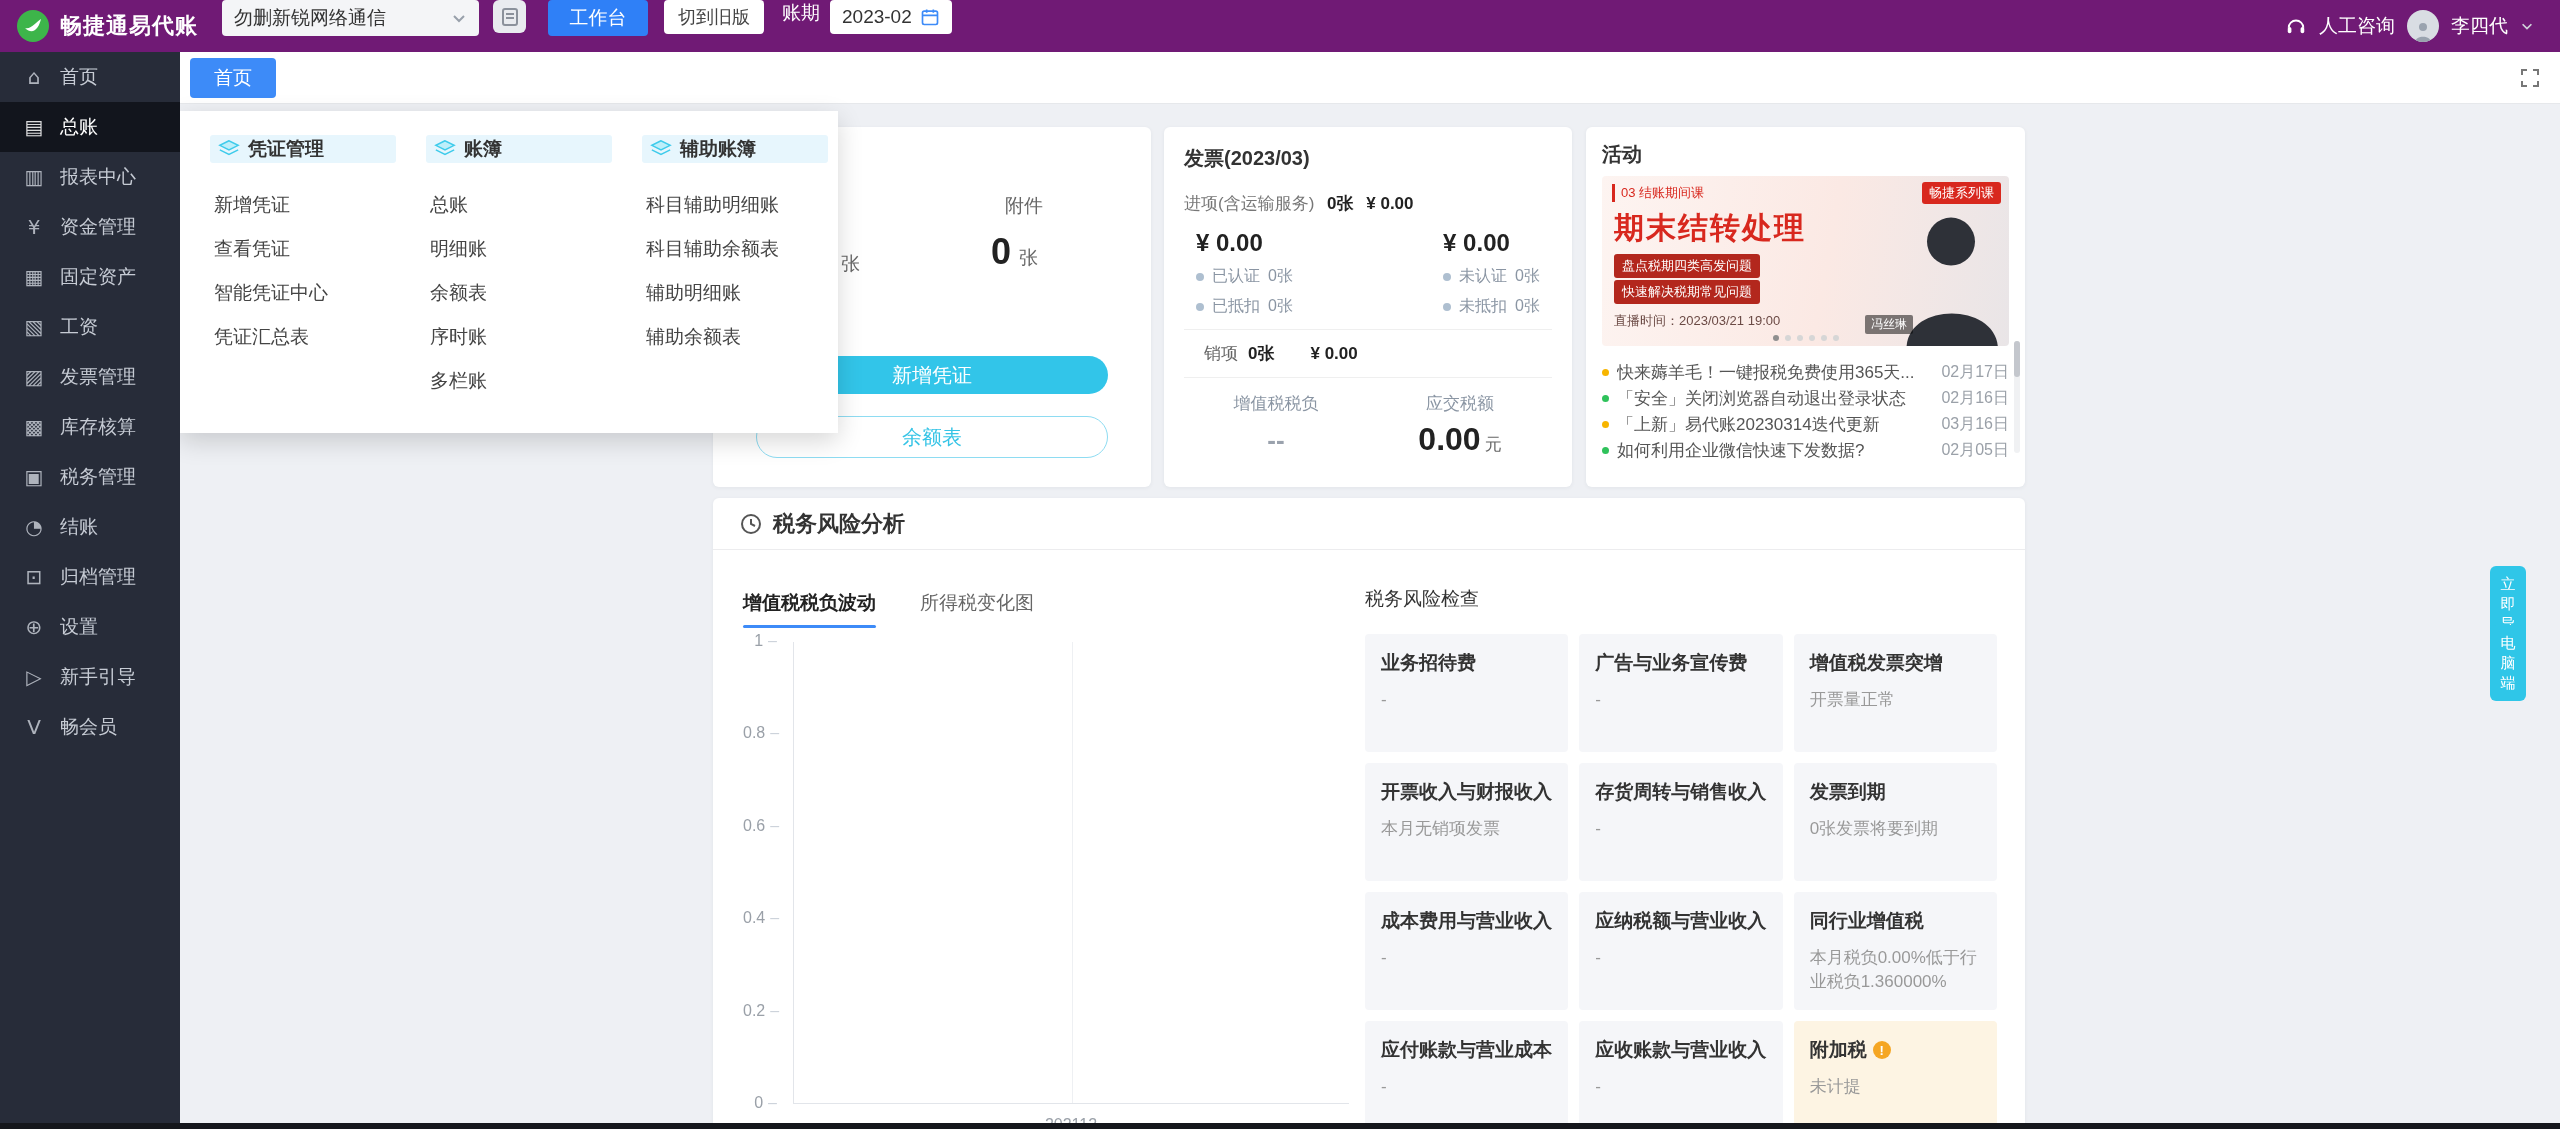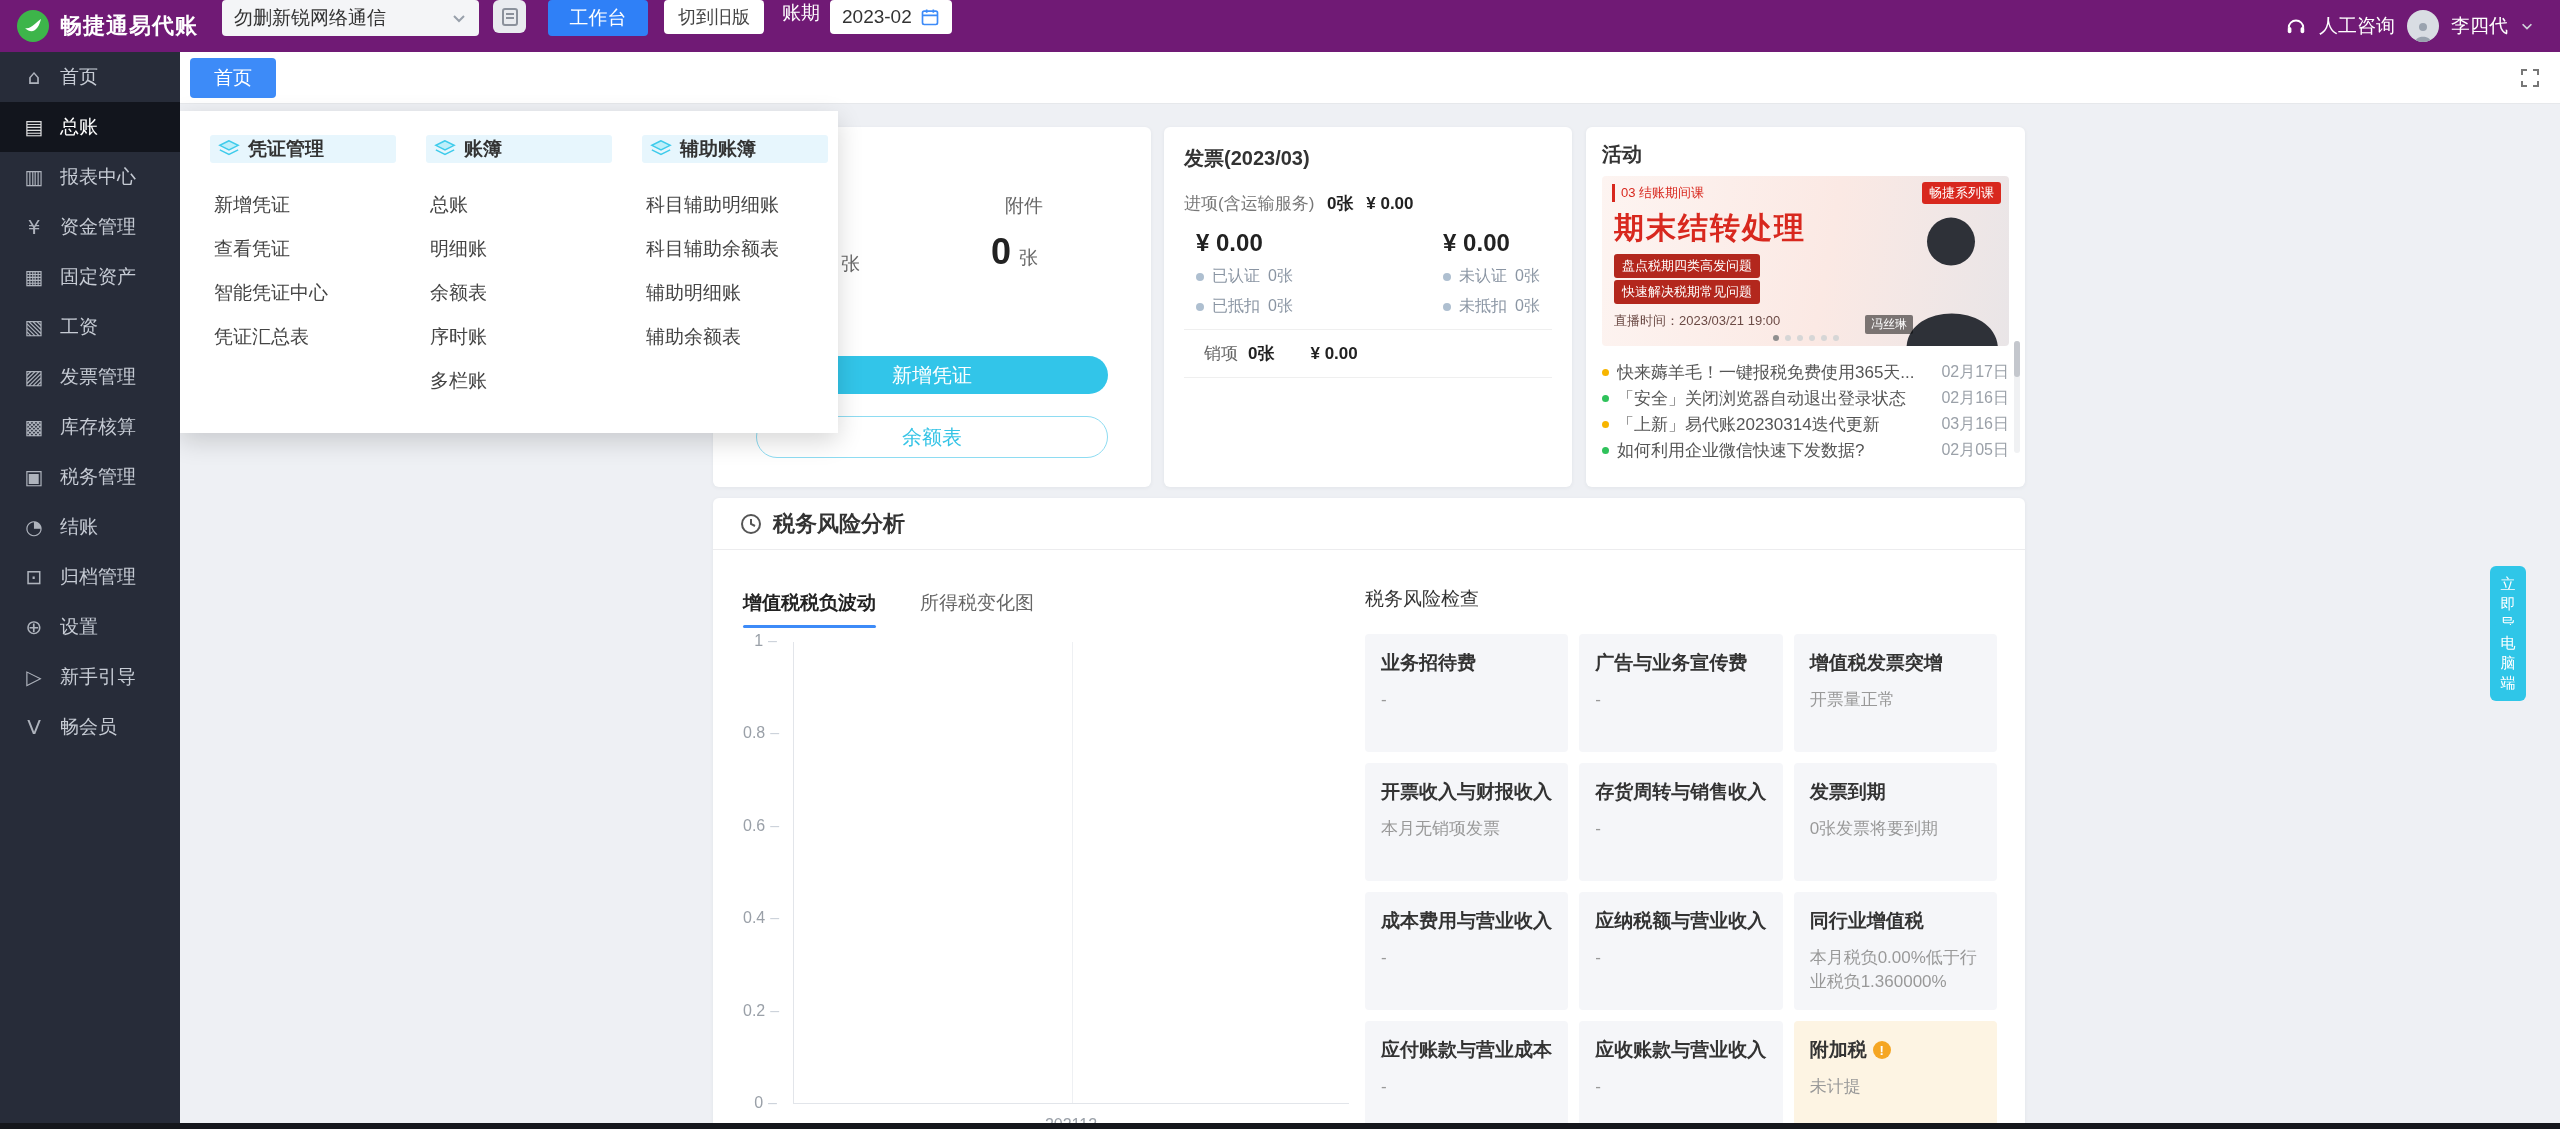--- a/index.html
+++ b/index.html
@@ -310,20 +310,32 @@
         </div>
       </div>
     </div>
     <div class="divider"></div>
     <div class="inv-output">
       <span>销项</span>
       <b>0张</b>
       <b class="oamt">¥ 0.00</b>
     </div>
     <div class="divider"></div>
+    <div class="inv-bottom">
+      <div class="inv-cell">
+        <div class="lbl">增值税税负</div>
+        <div class="vat">--</div>
+      </div>
+      <div class="inv-cell">
+        <div class="lbl">应交税额</div>
+        <div class="tax">
+          <b>0.00</b><span>元</span>
+        </div>
+      </div>
+    </div>
   </div>
 
   <div class="card acard">
     <div class="act-title">活动</div>
     <div class="banner">
       <span class="bn-tag">03 结账期间课</span>
       <span class="bn-logo">畅捷系列课</span>
       <div class="bn-title">期末结转处理</div>
       <span class="bn-pill p1">盘点税期四类高发问题</span>
       <span class="bn-pill p2">快速解决税期常见问题</span>

